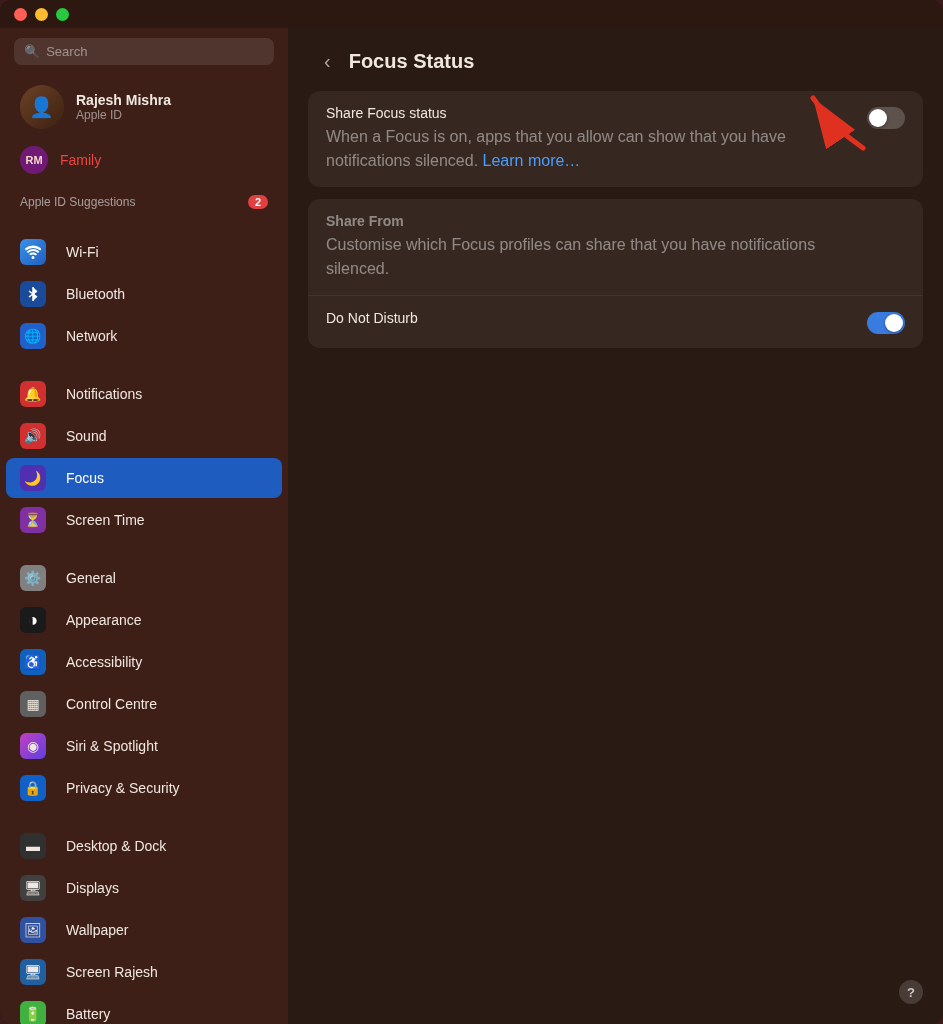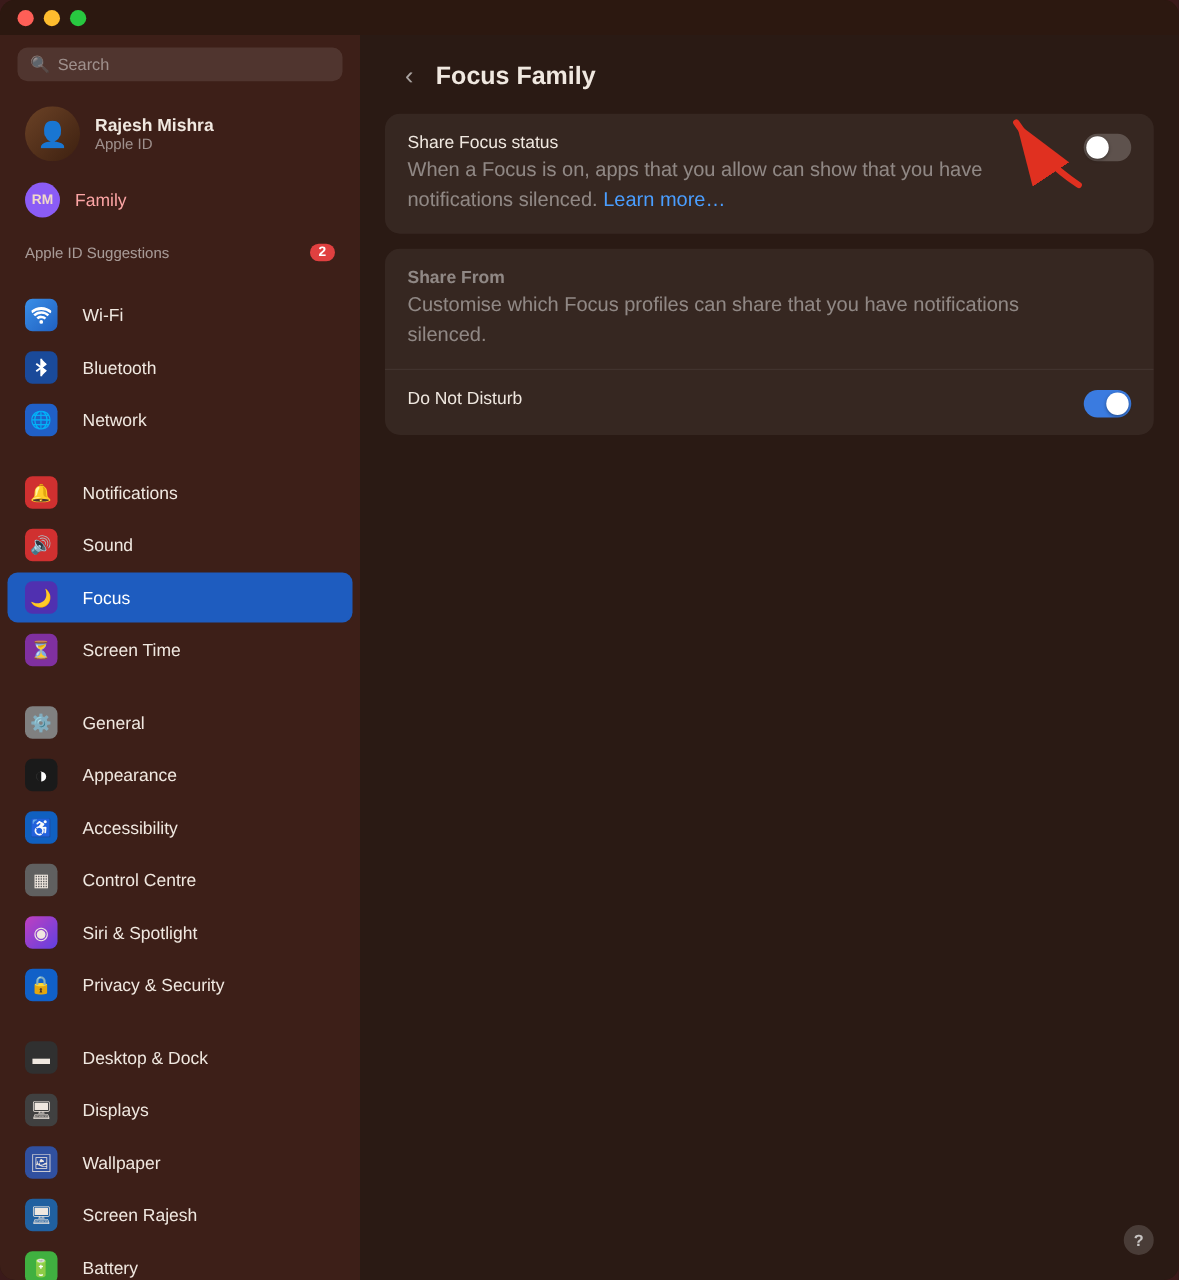--- a/index.html
+++ b/index.html
@@ -136,31 +136,31 @@
       gap: 12px;
       padding: 7px 14px;
       cursor: pointer;
       border-radius: 8px;
       margin: 0 6px 4px;
     }
     .family-avatar {
       width: 28px;
       height: 28px;
       border-radius: 50%;
-      background: #8b5cf6;
+      background: #701a75;
       display: flex;
       align-items: center;
       justify-content: center;
       font-size: 11px;
       font-weight: 700;
       color: #f0d8c8;
       flex-shrink: 0;
     }
     .family-label {
-      color: #fca5a5;
+      color: #ef4444;
       font-size: 14px;
     }
 
     
     .suggestions-section {
       display: flex;
       align-items: center;
       justify-content: space-between;
       padding: 10px 14px 6px;
       margin: 0 6px;
@@ -506,21 +506,21 @@
       <div class="sidebar-item">
         <div class="icon-wrap icon-battery">🔋</div>
         <span>Battery</span>
       </div>
     </div>
 
     <div class="detail-panel">
 
       <div class="detail-header">
         <button class="back-btn">‹</button>
-        <h1 class="detail-title">Focus Family</h1>
+        <h1 class="detail-title">Focus Status</h1>
       </div>
 
       <div class="card">
         <div class="card-row">
           <div class="row-content">
             <div class="row-title">Share Focus status</div>
             <div class="row-desc">
               <span>When a Focus is on, apps that you allow can show that you have notifications silenced.</span>
               <a href="#" class="learn-more">Learn more…</a>
             </div>

